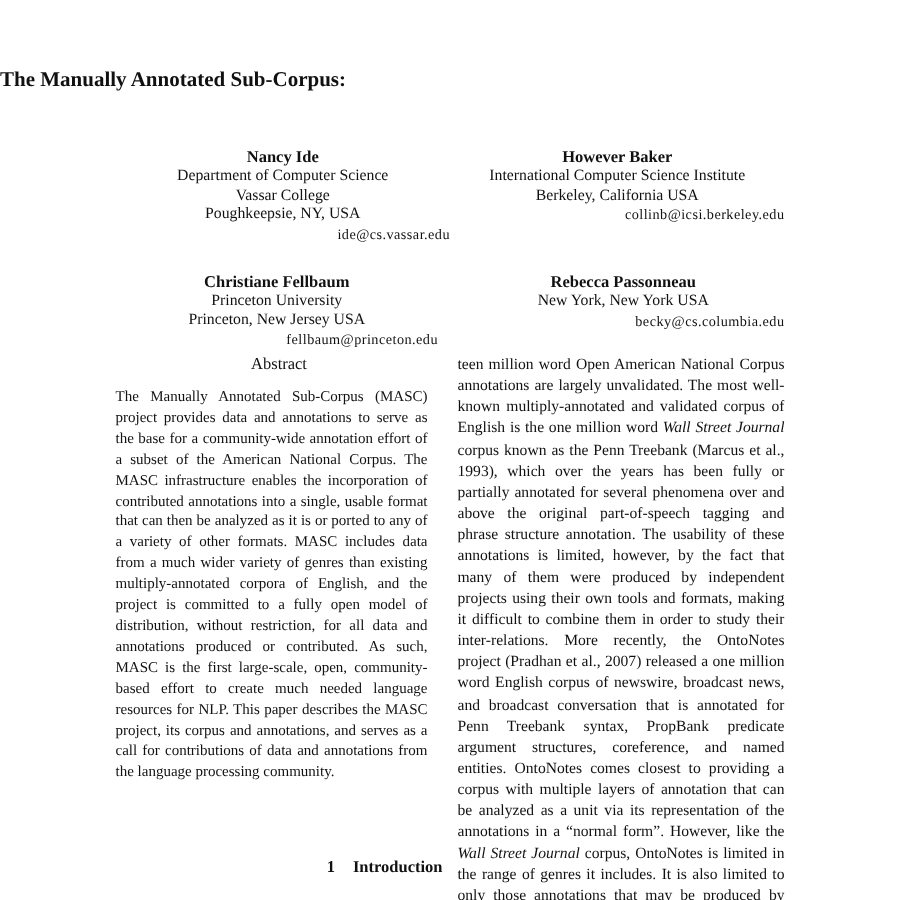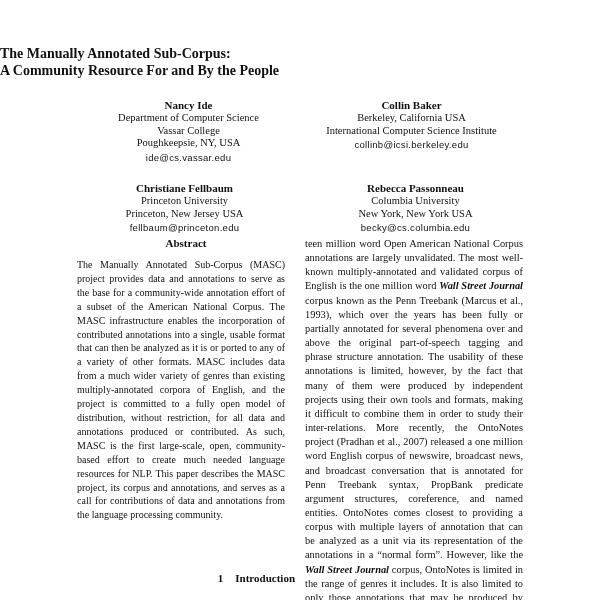--- a/index.html
+++ b/index.html
@@ -17,84 +17,82 @@
     text-align: left; font-weight: bold; font-size: 14px; line-height: 16.5px;
   }
 
   .authors-row { position: absolute; left: 77px; width: 446px; display: flex; margin-top: 14px; }
   .authors-row-1 { top: 85px; }
   .authors-row-2 { top: 168px; gap: 16px; }
   .author { width: 50%; text-align: center; }
   .author-name { font-weight: bold; font-size: 11px; line-height: 13px; }
   .author-affil { font-size: 10.5px; line-height: 12.6px; }
   .author-email {
-    font-family: Liberation Sans, sans-serif;
-    font-size: 9.5px; line-height: 13px; margin-top: 1px; letter-spacing: 0.3px;
+    font-family: Liberation Serif, serif;
+    font-size: 9.5px; line-height: 13px; margin-top: 1px; letter-spacing: 0.3px; text-align: right;
   }
 
   .col-left  { position: absolute; left: 77px;  top: 237px; width: 218px; }
   .col-right { position: absolute; left: 305px; top: 237px; width: 218px; height: 363px; overflow: hidden; }
 
   .abstract-heading {
-    text-align: center; font-weight: bold; font-size: 11px; margin: 0 0 9px 0;
+    text-align: center; font-weight: normal; font-size: 11px; margin: 0 0 9px 0;
   }
   .abstract-text {
     margin: 0 10px 0 0;
     font-size: 10px; line-height: 13.9px; text-align: justify;
     hyphens: auto;
   }
 
   .section-heading {
     position: absolute; left: 77px; top: 572px; width: 218px;
     font-weight: bold; font-size: 11px; text-align: right;
   }
   .section-heading .sec-num { margin-right: 12px; }
 
   .body-text {
     margin: 0; font-size: 10.4px; line-height: 14.15px; text-align: justify;
     hyphens: auto;
   }
-  .body-text i { font-style: italic; font-weight: bold; }
+  .body-text i { font-style: italic; }
 </style>
 </head>
 <body>
 
 <div class="page">
 
   <div class="title-block">
     <div>The Manually Annotated Sub-Corpus:</div>
-    <div>A Community Resource For and By the People</div>
   </div>
 
   <div class="authors-row authors-row-1">
     <div class="author">
       <div class="author-name">Nancy Ide</div>
       <div class="author-affil">Department of Computer Science</div>
       <div class="author-affil">Vassar College</div>
       <div class="author-affil">Poughkeepsie, NY, USA</div>
       <div class="author-email">ide@cs.vassar.edu</div>
     </div>
     <div class="author">
-      <div class="author-name">Collin Baker</div>
+      <div class="author-name">However Baker</div>
+      <div class="author-affil">International Computer Science Institute</div>
       <div class="author-affil">Berkeley, California USA</div>
-      <div class="author-affil">International Computer Science Institute</div>
       <div class="author-email">collinb@icsi.berkeley.edu</div>
     </div>
   </div>
 
   <div class="authors-row authors-row-2">
     <div class="author">
       <div class="author-name">Christiane Fellbaum</div>
       <div class="author-affil">Princeton University</div>
       <div class="author-affil">Princeton, New Jersey USA</div>
       <div class="author-email">fellbaum@princeton.edu</div>
     </div>
     <div class="author">
       <div class="author-name">Rebecca Passonneau</div>
-      <div class="author-affil">Columbia University</div>
       <div class="author-affil">New York, New York USA</div>
       <div class="author-email">becky@cs.columbia.edu</div>
     </div>
   </div>
 
   <div class="col-left">
     <div class="abstract">
       <div class="abstract-heading">Abstract</div>
       <p class="abstract-text">The Manually Annotated Sub-Corpus (MASC) project provides data and annotations to serve as the base for a community-wide annotation effort of a subset of the American National Corpus. The MASC infrastructure enables the incorporation of contributed annotations into a single, usable format that can then be analyzed as it is or ported to any of a variety of other formats. MASC includes data from a much wider variety of genres than existing multiply-annotated corpora of English, and the project is committed to a fully open model of distribution, without restriction, for all data and annotations produced or contributed. As such, MASC is the first large-scale, open, community-based effort to create much needed language resources for NLP. This paper describes the MASC project, its corpus and annotations, and serves as a call for contributions of data and annotations from the language processing community.</p>
     </div>

